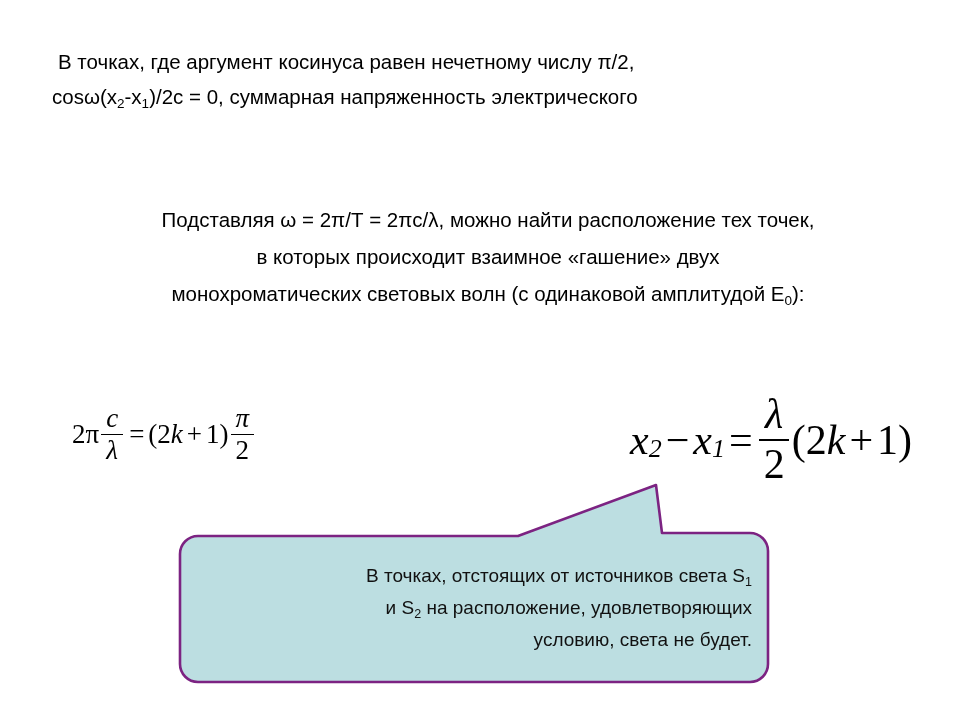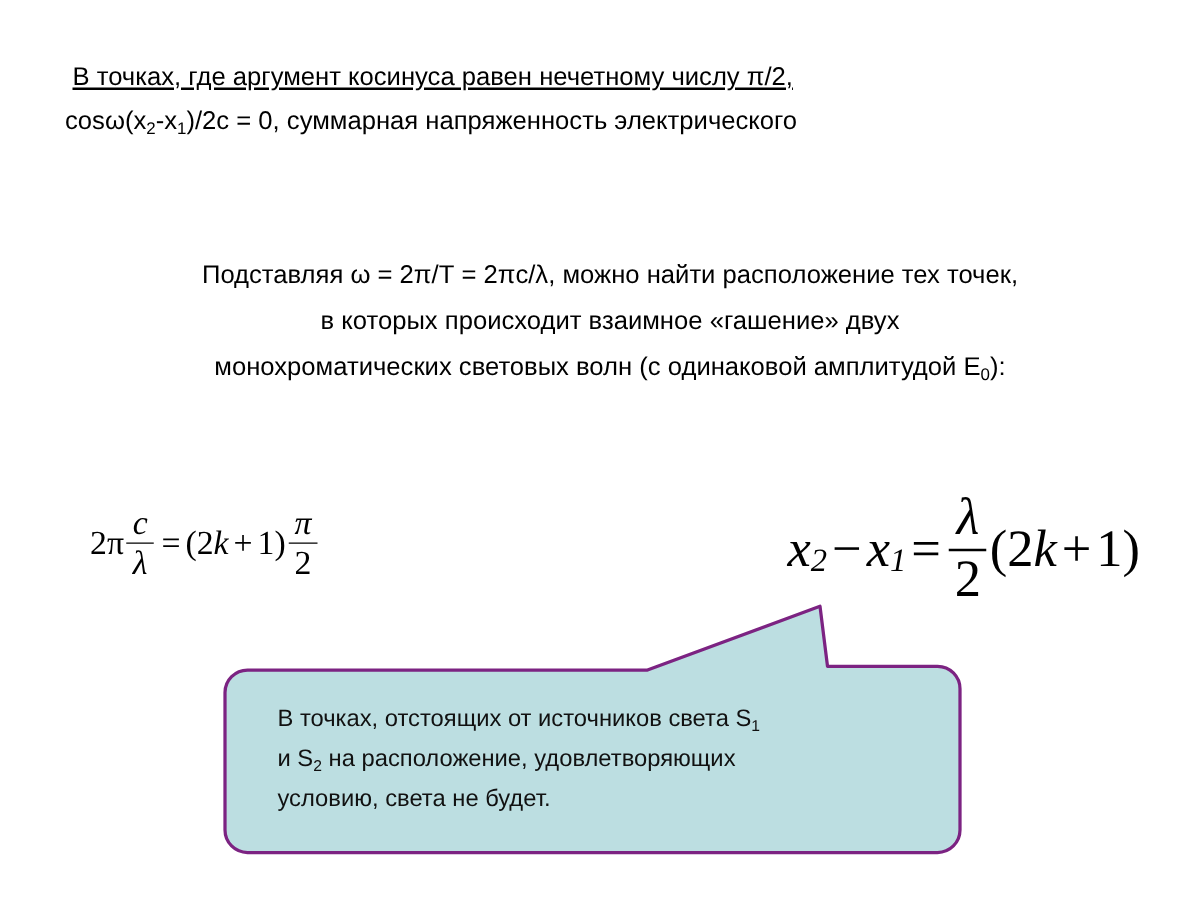--- a/index.html
+++ b/index.html
@@ -33,21 +33,20 @@
 
   .para-1 {
     left: 52px;
     top: 44px;
     width: 866px;
     font-size: 20.5px;
     line-height: 35px;
   }
   .para-1 .line-first {
     padding-left: 6px;
-    text-decoration: underline;
   }
 
   .para-2 {
     left: 50px;
     top: 201px;
     width: 876px;
     font-size: 20.5px;
     line-height: 37px;
     text-align: center;
   }
@@ -145,20 +144,21 @@
   }
   .callout-text {
     position: absolute;
     left: 52px;
     top: 84px;
     width: 530px;
     font-family: "Liberation Sans", sans-serif;
     font-size: 19px;
     line-height: 32px;
     color: #111111;
+    text-align: right;
   }
   .callout-text .line {
     display: block;
     white-space: nowrap;
   }
 </style>
 </head>
 <body>
 
 <div class="slide">

